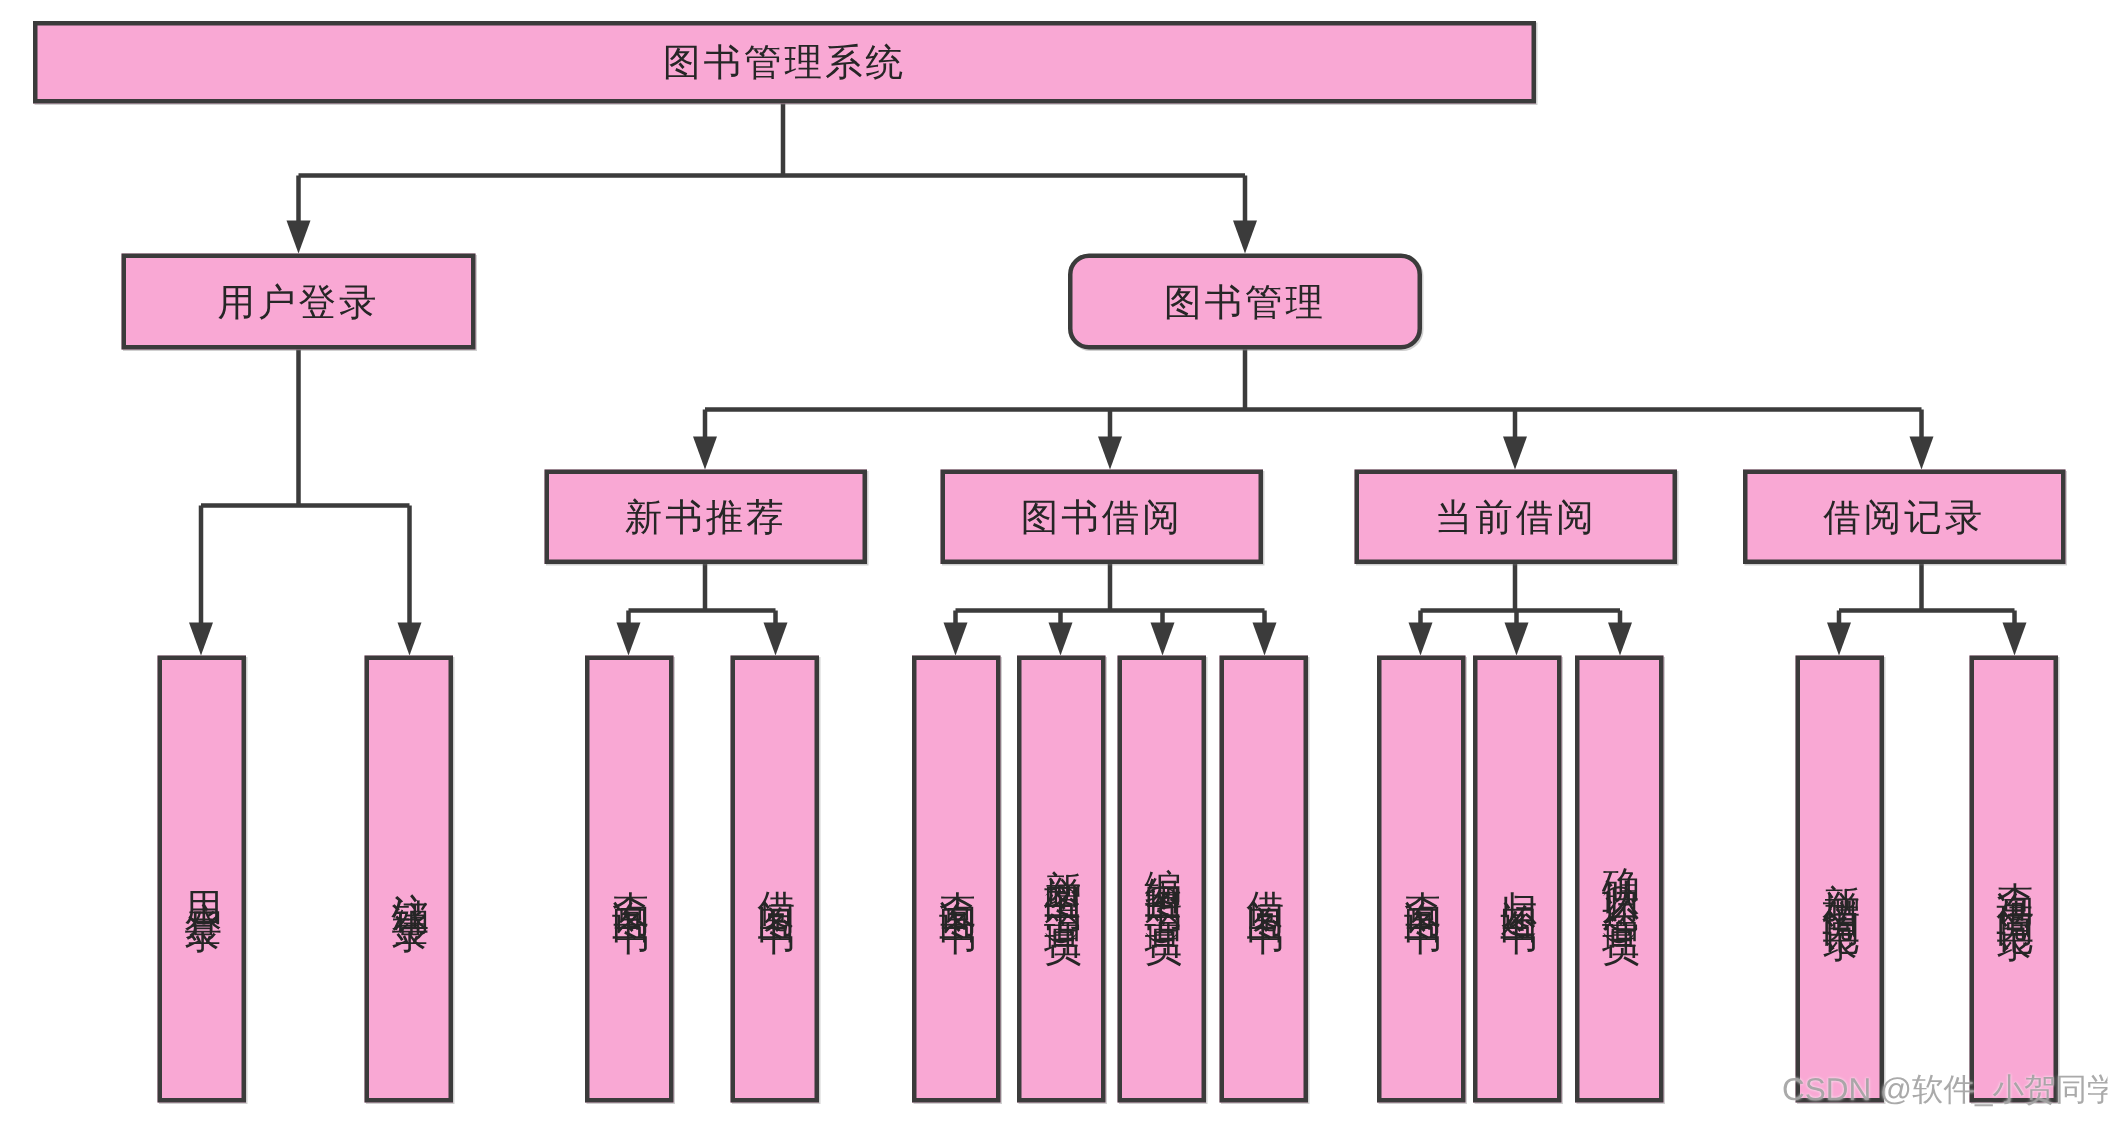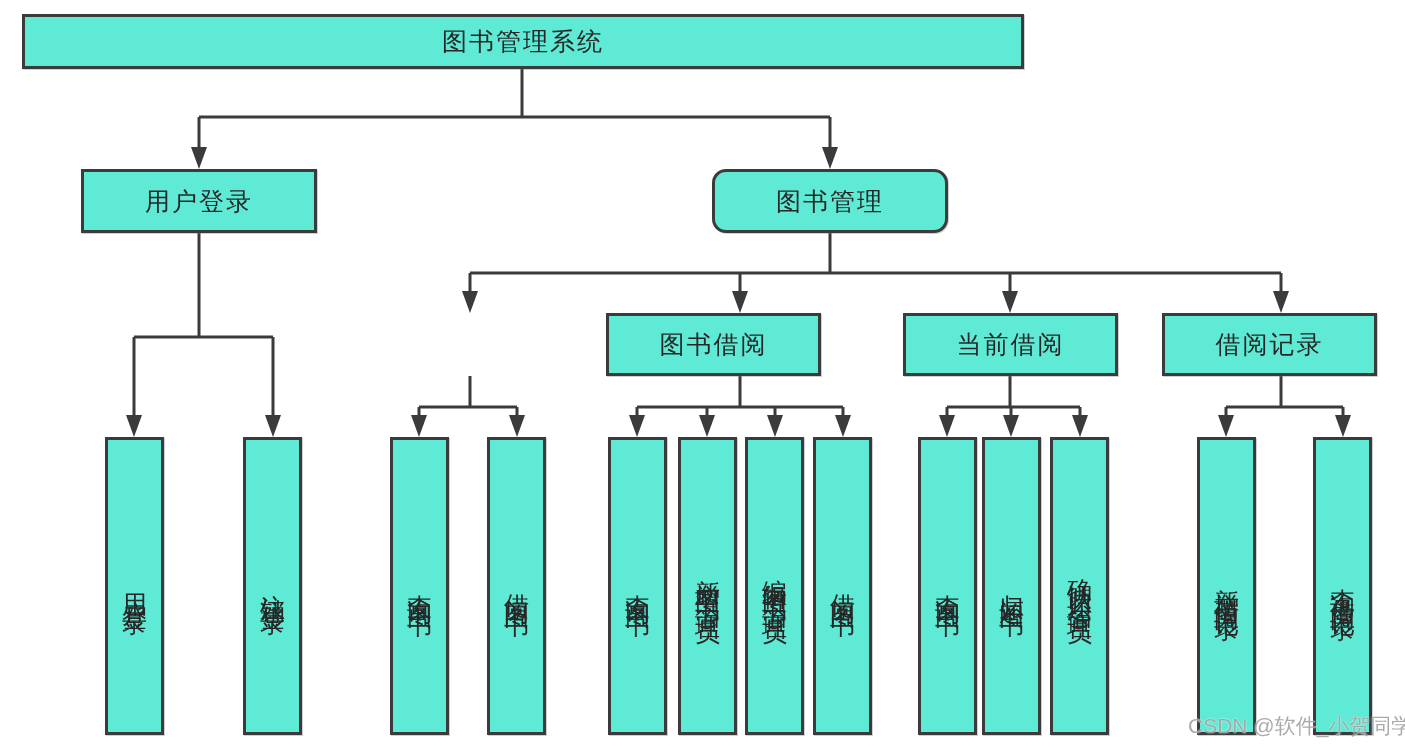--- a/index.html
+++ b/index.html
@@ -23,21 +23,21 @@
   }
   #wires {
     position: absolute;
     left: 0; top: 0;
     z-index: 1;
   }
   .node {
     position: absolute;
     box-sizing: border-box;
     border: 3px solid #3b3b3b;
-    background: #5eead4;
+    background: #f9a8d4;
     display: flex;
     align-items: center;
     justify-content: center;
     z-index: 2;
     box-shadow: 1px 1px 0 rgba(120,120,120,0.35);
   }
   .node .lbl {
     font-size: 25px;
     letter-spacing: 2px;
     white-space: nowrap;
@@ -52,21 +52,21 @@
     white-space: nowrap;
   }
   
   .n-root   { left: 22px;   top: 14px;  width: 1002px; height: 55px; }
   
   .n-l2a    { left: 81px;   top: 169px; width: 236px;  height: 64px; }
   .n-l2b    { left: 712px;  top: 169px; width: 236px;  height: 64px; border-radius: 14px; }
   
   .n-l3     { top: 313px; width: 215px; height: 63px; }
   .n-l3a    { left: 363px;  }
-  .n-l3b    { left: 606px;  }
+  .n-l3b    { left: 627px;  }
   .n-l3c    { left: 903px; text-align: center;  }
   .n-l3d    { left: 1162px; }
   
   .leaf     { top: 437px; width: 59px; height: 298px; }
   .n-lf01   { left: 105px;  }
   .n-lf02   { left: 243px;  }
   .n-lf03   { left: 390px;  }
   .n-lf04   { left: 487px;  }
   .n-lf05   { left: 608px;  }
   .n-lf06   { left: 678px;  }
@@ -133,20 +133,23 @@
     <span class="lbl">图书管理系统</span>
   </div>
 
   <div class="node n-l2a">
     <span class="lbl">用户登录</span>
   </div>
   <div class="node n-l2b">
     <span class="lbl">图书管理</span>
   </div>
 
+  <div class="node n-l3 n-l3a">
+    <span class="lbl">新书推荐</span>
+  </div>
   <div class="node n-l3 n-l3b">
     <span class="lbl">图书借阅</span>
   </div>
   <div class="node n-l3 n-l3c">
     <span class="lbl">当前借阅</span>
   </div>
   <div class="node n-l3 n-l3d">
     <span class="lbl">借阅记录</span>
   </div>
 

